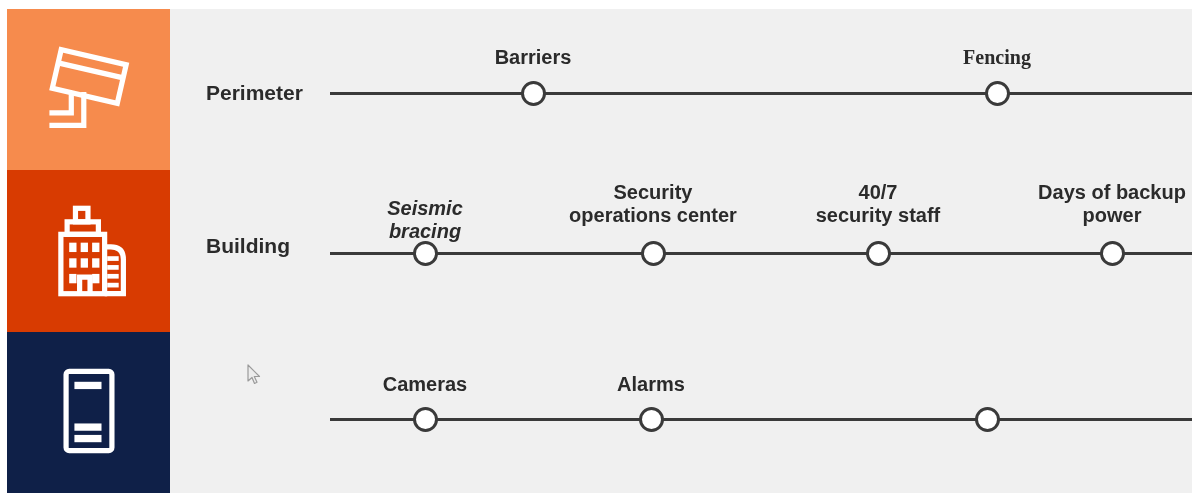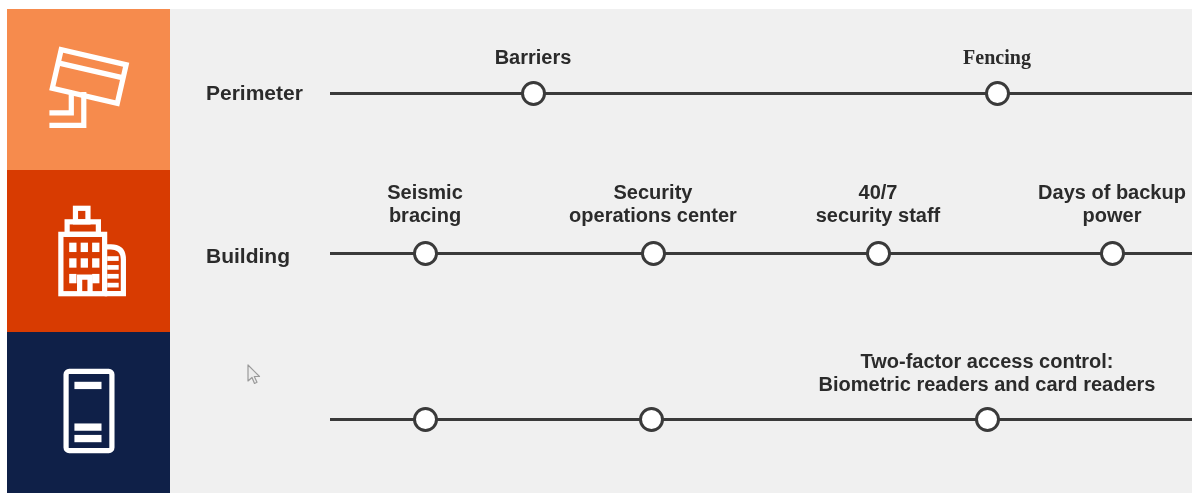--- a/index.html
+++ b/index.html
@@ -103,40 +103,40 @@
 
 <div class="panel">
 
   <div class="row-label" style="top:84px;text-align:center;">Perimeter</div>
   <div class="tl-line" style="top:82.5px;"></div>
   <div class="m-label" style="left:363px; bottom:424px;">Barriers</div>
   <div class="node" style="left:350.5px; top:71.5px;"></div>
   <div class="m-label" style="left:827px; bottom:424px;font-family:Liberation Serif, serif;">Fencing</div>
   <div class="node" style="left:814.5px; top:71.5px;"></div>
 
-  <div class="row-label" style="top:247px;">Building</div>
+  <div class="row-label" style="top:237px;">Building</div>
   <div class="tl-line" style="top:242.5px;"></div>
-  <div class="m-label" style="left:255px; bottom:266px;">Seismic
+  <div class="m-label" style="left:255px; bottom:250px;font-style:italic;">Seismic
 bracing</div>
   <div class="node" style="left:242.5px; top:231.5px;"></div>
   <div class="m-label" style="left:483px; bottom:266px;">Security
 operations center</div>
   <div class="node" style="left:470.5px; top:231.5px;"></div>
   <div class="m-label" style="left:708px; bottom:266px;">40/7
 security staff</div>
   <div class="node" style="left:695.5px; top:231.5px;"></div>
   <div class="m-label" style="left:942px; bottom:266px;">Days of backup
 power</div>
   <div class="node" style="left:929.5px; top:231.5px;"></div>
 
   <div class="tl-line" style="top:408.5px;"></div>
+  <div class="m-label" style="left:255px; bottom:97px;">Cameras</div>
   <div class="node" style="left:242.5px; top:397.5px;"></div>
+  <div class="m-label" style="left:481px; bottom:97px;">Alarms</div>
   <div class="node" style="left:468.5px; top:397.5px;"></div>
-  <div class="m-label" style="left:817px; bottom:97px;">Two-factor access control:
-Biometric readers and card readers</div>
   <div class="node" style="left:804.5px; top:397.5px;"></div>
 
 </div>
 
 <span class="cursor">
   <svg width="20" height="24" viewBox="0 0 20 24">
     <path d="M5 3 L5 19 L9 15.5 L11.5 21.5 L14 20.3 L11.3 14.5 L16.5 14.5 Z" fill="#ececec" stroke="#9a9a9a" stroke-width="1.2" stroke-linejoin="round"></path>
   </svg>
 </span>
 

